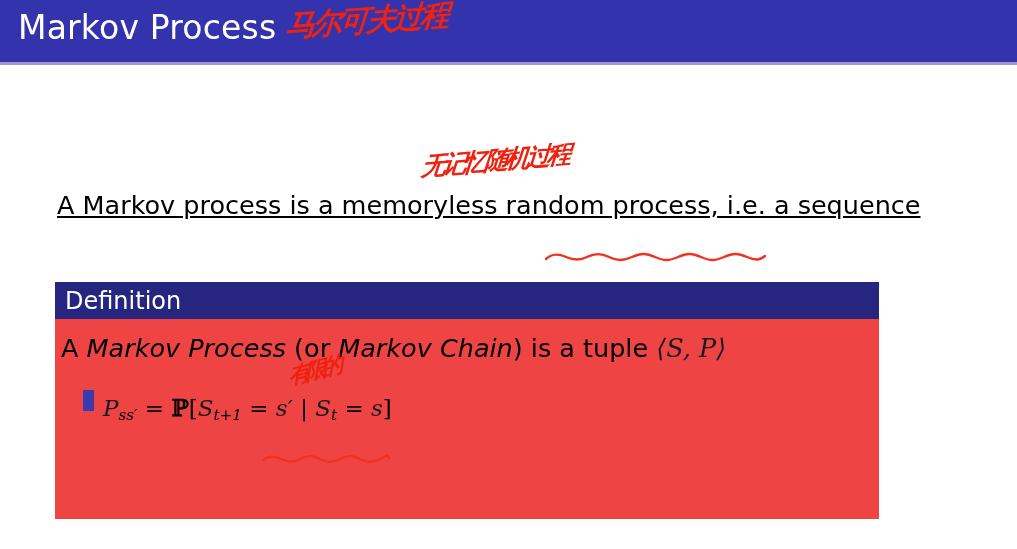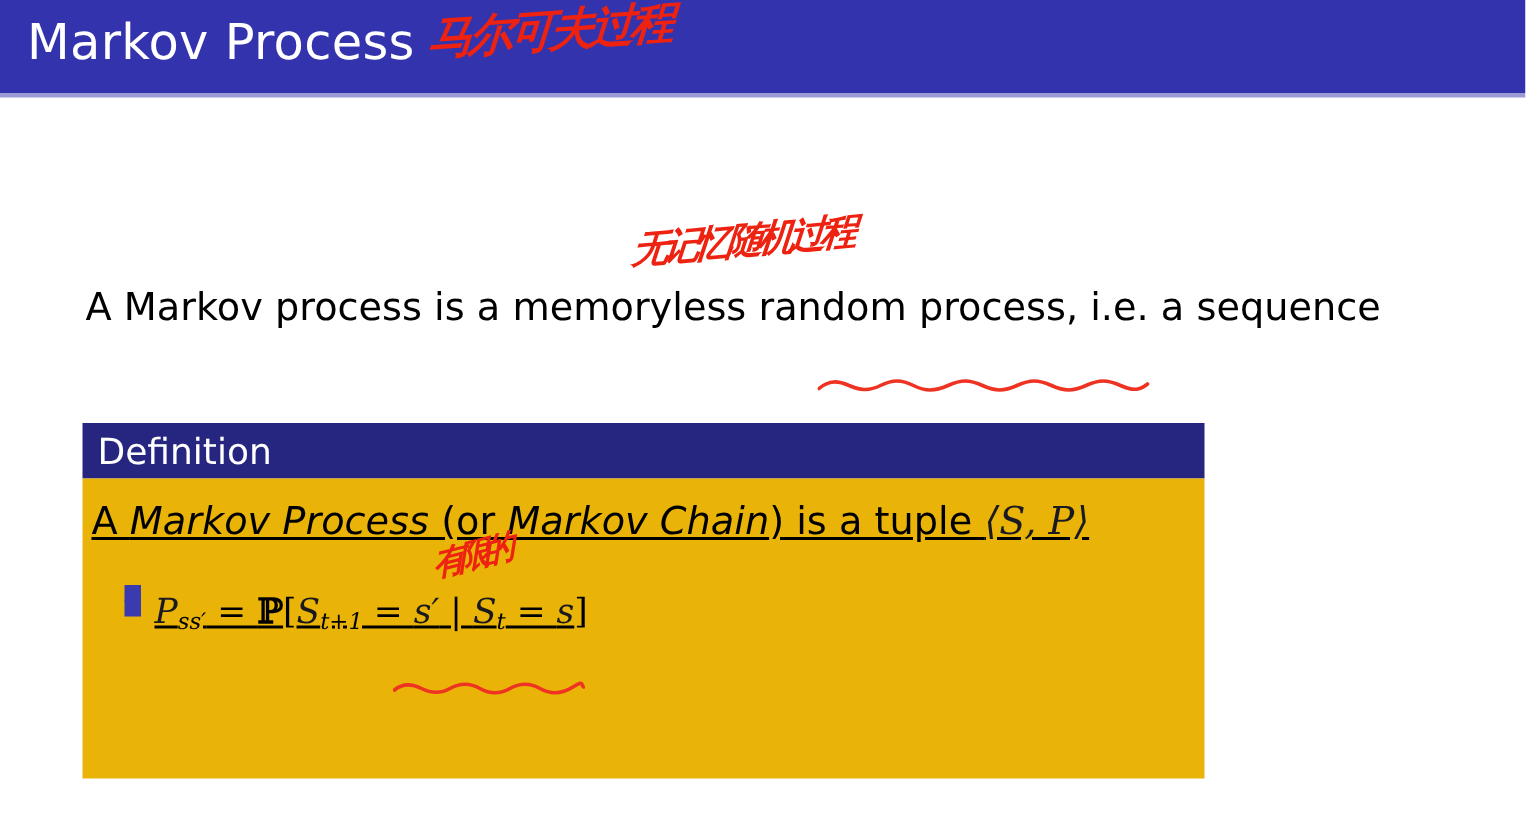--- a/index.html
+++ b/index.html
@@ -95,20 +95,21 @@
   
   .body-text {
     position: absolute;
     left: 57px;
     top: 186px;
     width: 900px;
     font-size: 25.5px;
     line-height: 38px;
     color: #000000;
     font-family: "DejaVu Sans", sans-serif;
+    text-decoration: underline;
   }
   .body-line { white-space: nowrap; }
 
   
   .mathvar {
     font-family: "DejaVu Serif", serif;
     font-style: italic;
     color: #19191e;
   }
   .cal {
@@ -121,41 +122,40 @@
     vertical-align: -0.28em;
     font-style: italic;
     font-family: "DejaVu Serif", serif;
   }
 
   
   .definition-block {
     position: absolute;
     left: 55px;
     top: 282px;
-    width: 748px;
+    width: 824px;
     box-sizing: border-box;
   }
   .definition-header {
     background: #262680;
     height: 37px;
     padding: 2px 0 0 10px;
     box-sizing: border-box;
   }
   .definition-header-title {
     color: #ffffff;
     font-size: 24px;
     line-height: 34px;
     font-family: "DejaVu Sans", sans-serif;
   }
   .definition-body {
-    background: #eab308;
+    background: #ef4444;
     padding: 14px 0 28px 0;
     box-sizing: border-box;
     min-height: 200px;
-    text-decoration: underline;
   }
   .definition-lead {
     font-size: 25.5px;
     color: #000000;
     padding: 0 0 6px 6px;
     white-space: nowrap;
     font-family: "DejaVu Sans", sans-serif;
   }
   .italic-term {
     font-style: italic;

